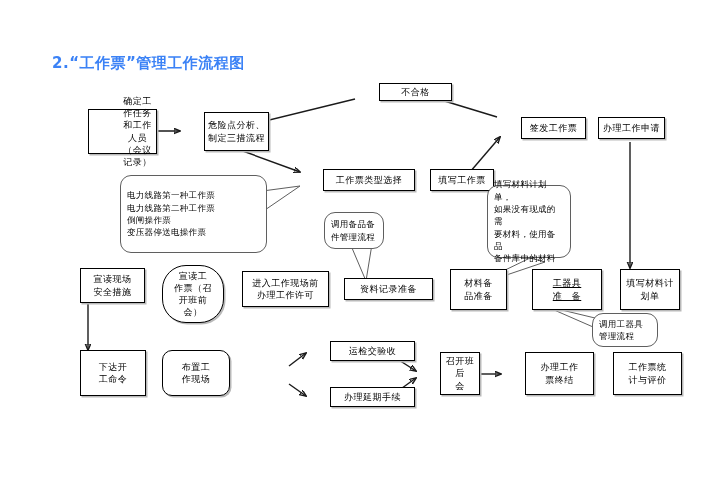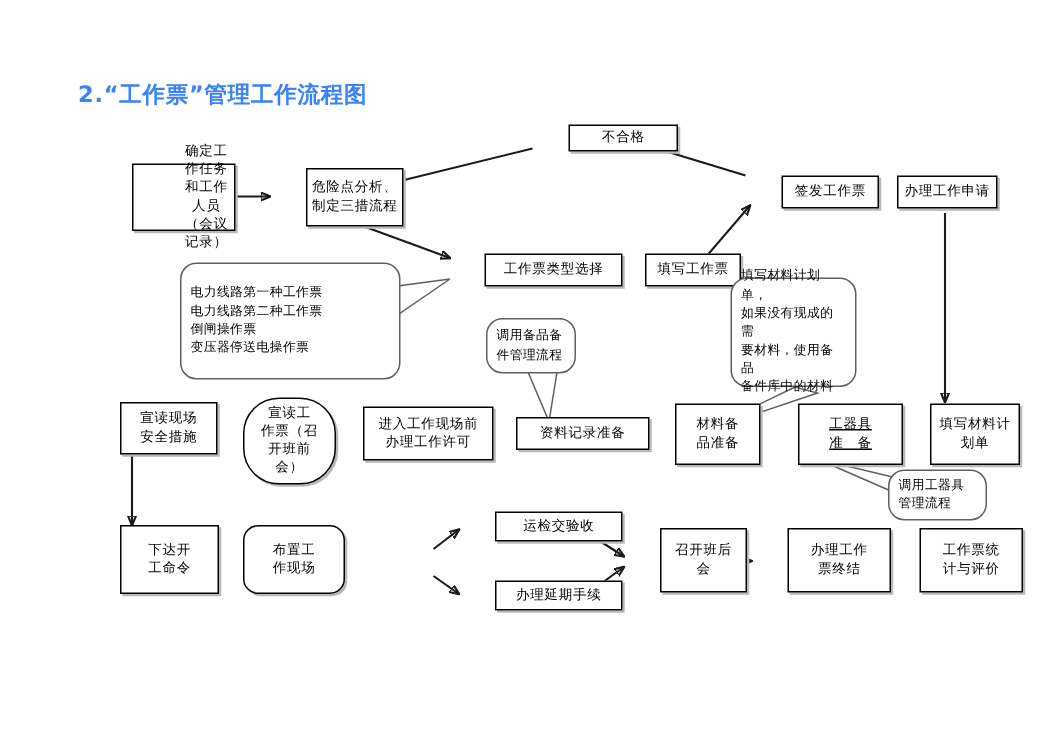--- a/index.html
+++ b/index.html
@@ -230,21 +230,21 @@
 
 
   <div class="node" style="left:306px; top:341px; width:85px; height:20px;">
     <span>运检交验收</span>
   </div>
 
   <div class="node" style="left:306px; top:387px; width:85px; height:20px;">
     <span>办理延期手续</span>
   </div>
 
-  <div class="node" style="left:416px; top:352px; width:58px; height:43px;">
+  <div class="node" style="left:416px; top:352px; width:40px; height:43px;">
     <span>召开班后<br>会</span>
   </div>
 
   <div class="node" style="left:501px; top:352px; width:69px; height:43px;">
     <span>办理工作<br>票终结</span>
   </div>
 
   <div class="node" style="left:589px; top:352px; width:69px; height:43px;">
     <span>工作票统<br>计与评价</span>
   </div>

